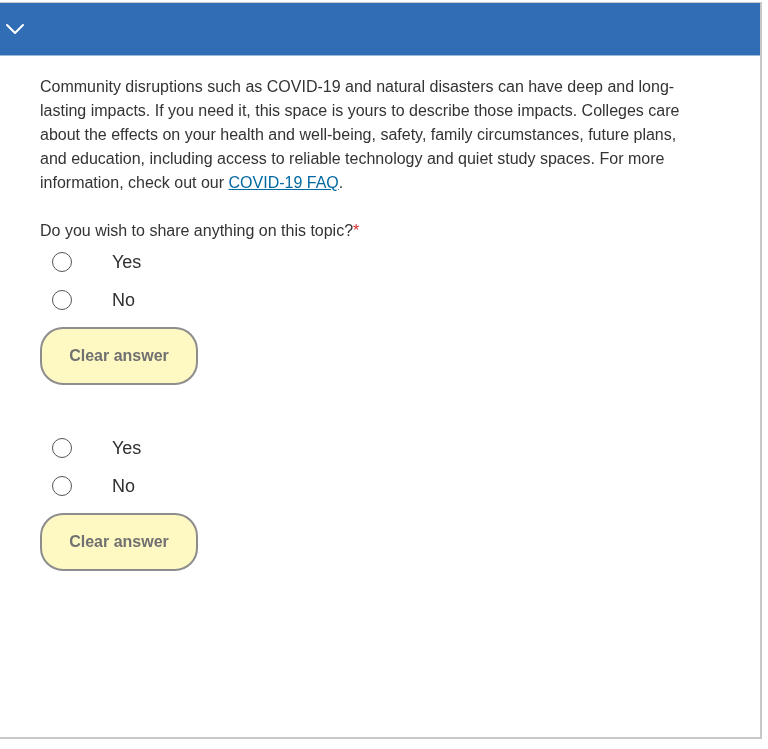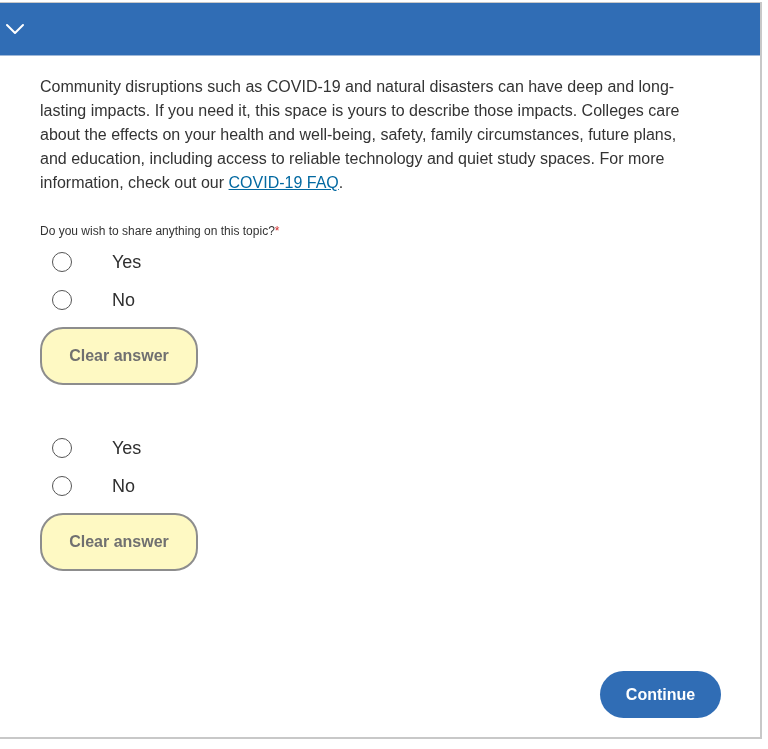--- a/index.html
+++ b/index.html
@@ -62,21 +62,21 @@
       font-size: 16px;
       line-height: 24px;
       margin: 0;
       color: #333333;
     }
     .intro a {
       color: #0369a1;
       text-decoration: underline;
     }
     .question {
-      font-size: 12px;
+      font-size: 16px;
       line-height: 24px;
       color: #333333;
       margin: 0;
     }
     .req {
       color: #d32f2f;
     }
     .radio-row {
       display: flex;
       align-items: center;
@@ -171,15 +171,14 @@
         <div class="radio-row">
           <span class="radio-circle"></span>
           <span class="radio-label">No</span>
         </div>
       </div>
       <button class="clear-btn">Clear answer</button>
     </div>
 
   </div>
 
-  <button class="continue-btn">Continue</button>
 
 </div>
 
 </body></html>

